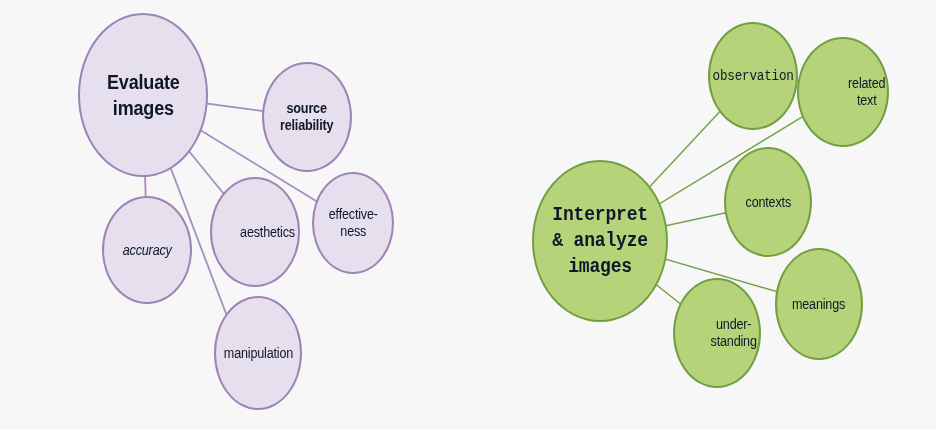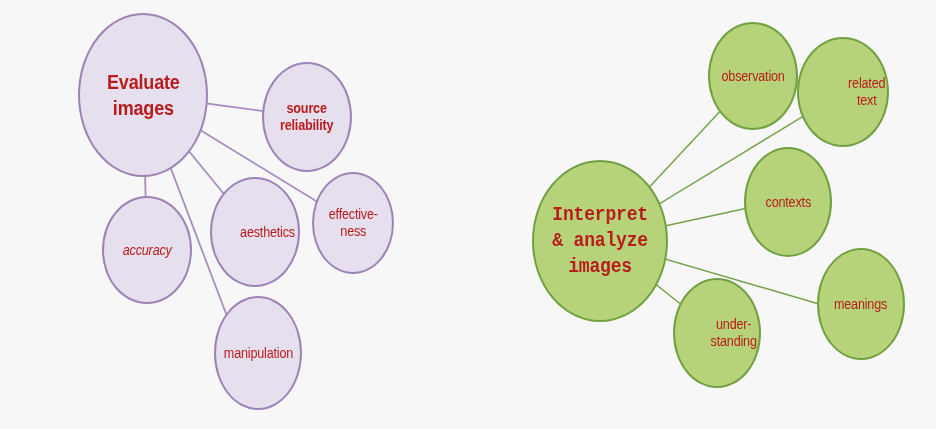--- a/index.html
+++ b/index.html
@@ -23,21 +23,21 @@
   line.purple { stroke: var(--p-line, #a78dbd); stroke-width: 1.8; }
   line.green  { stroke: var(--g-line, #72a144); stroke-width: 1.4; }
   .node {
     position: absolute;
     box-sizing: border-box;
     border-radius: 50%;
     display: flex;
     align-items: center;
     justify-content: center;
     text-align: center;
-    color: #b91c1c;
+    color: #0f172a;
   }
   .node .lbl {
     display: block;
     white-space: pre-line;
     transform: scaleX(0.9);
     letter-spacing: -0.2px;
   }
   .purple-node {
     background: var(--p-fill, #e6dfee);
     border: 2px solid var(--p-stroke, #9e83b5);
@@ -101,31 +101,31 @@
       <span class="lbl">manipulation</span>
     </div>
   </div>
 
   <div>
     <div class="node green-node center-node" style="left:532px; top:160px; width:136px; height:162px;font-family:Liberation Mono, monospace;">
       <span class="lbl">Interpret
 &amp; analyze
 images</span>
     </div>
-    <div class="node green-node satellite-node" style="left:708px; top:22px; width:90px; height:108px;">
+    <div class="node green-node satellite-node" style="left:708px; top:22px; width:90px; height:108px;font-family:Liberation Mono, monospace;">
       <span class="lbl">observation</span>
     </div>
     <div class="node green-node satellite-node" style="left:797px; top:37px; width:92px; height:110px;justify-content:flex-end;">
       <span class="lbl">related
 text</span>
     </div>
-    <div class="node green-node satellite-node" style="left:744px; top:147px; width:88px; height:110px;">
+    <div class="node green-node satellite-node" style="left:724px; top:147px; width:88px; height:110px;">
       <span class="lbl">contexts</span>
     </div>
-    <div class="node green-node satellite-node" style="left:817px; top:248px; width:88px; height:112px;text-align:right;">
+    <div class="node green-node satellite-node" style="left:775px; top:248px; width:88px; height:112px;text-align:right;">
       <span class="lbl">meanings</span>
     </div>
     <div class="node green-node satellite-node" style="left:673px; top:278px; width:88px; height:110px;justify-content:flex-end;">
       <span class="lbl">under-
 standing</span>
     </div>
   </div>
 
 </div>
 

